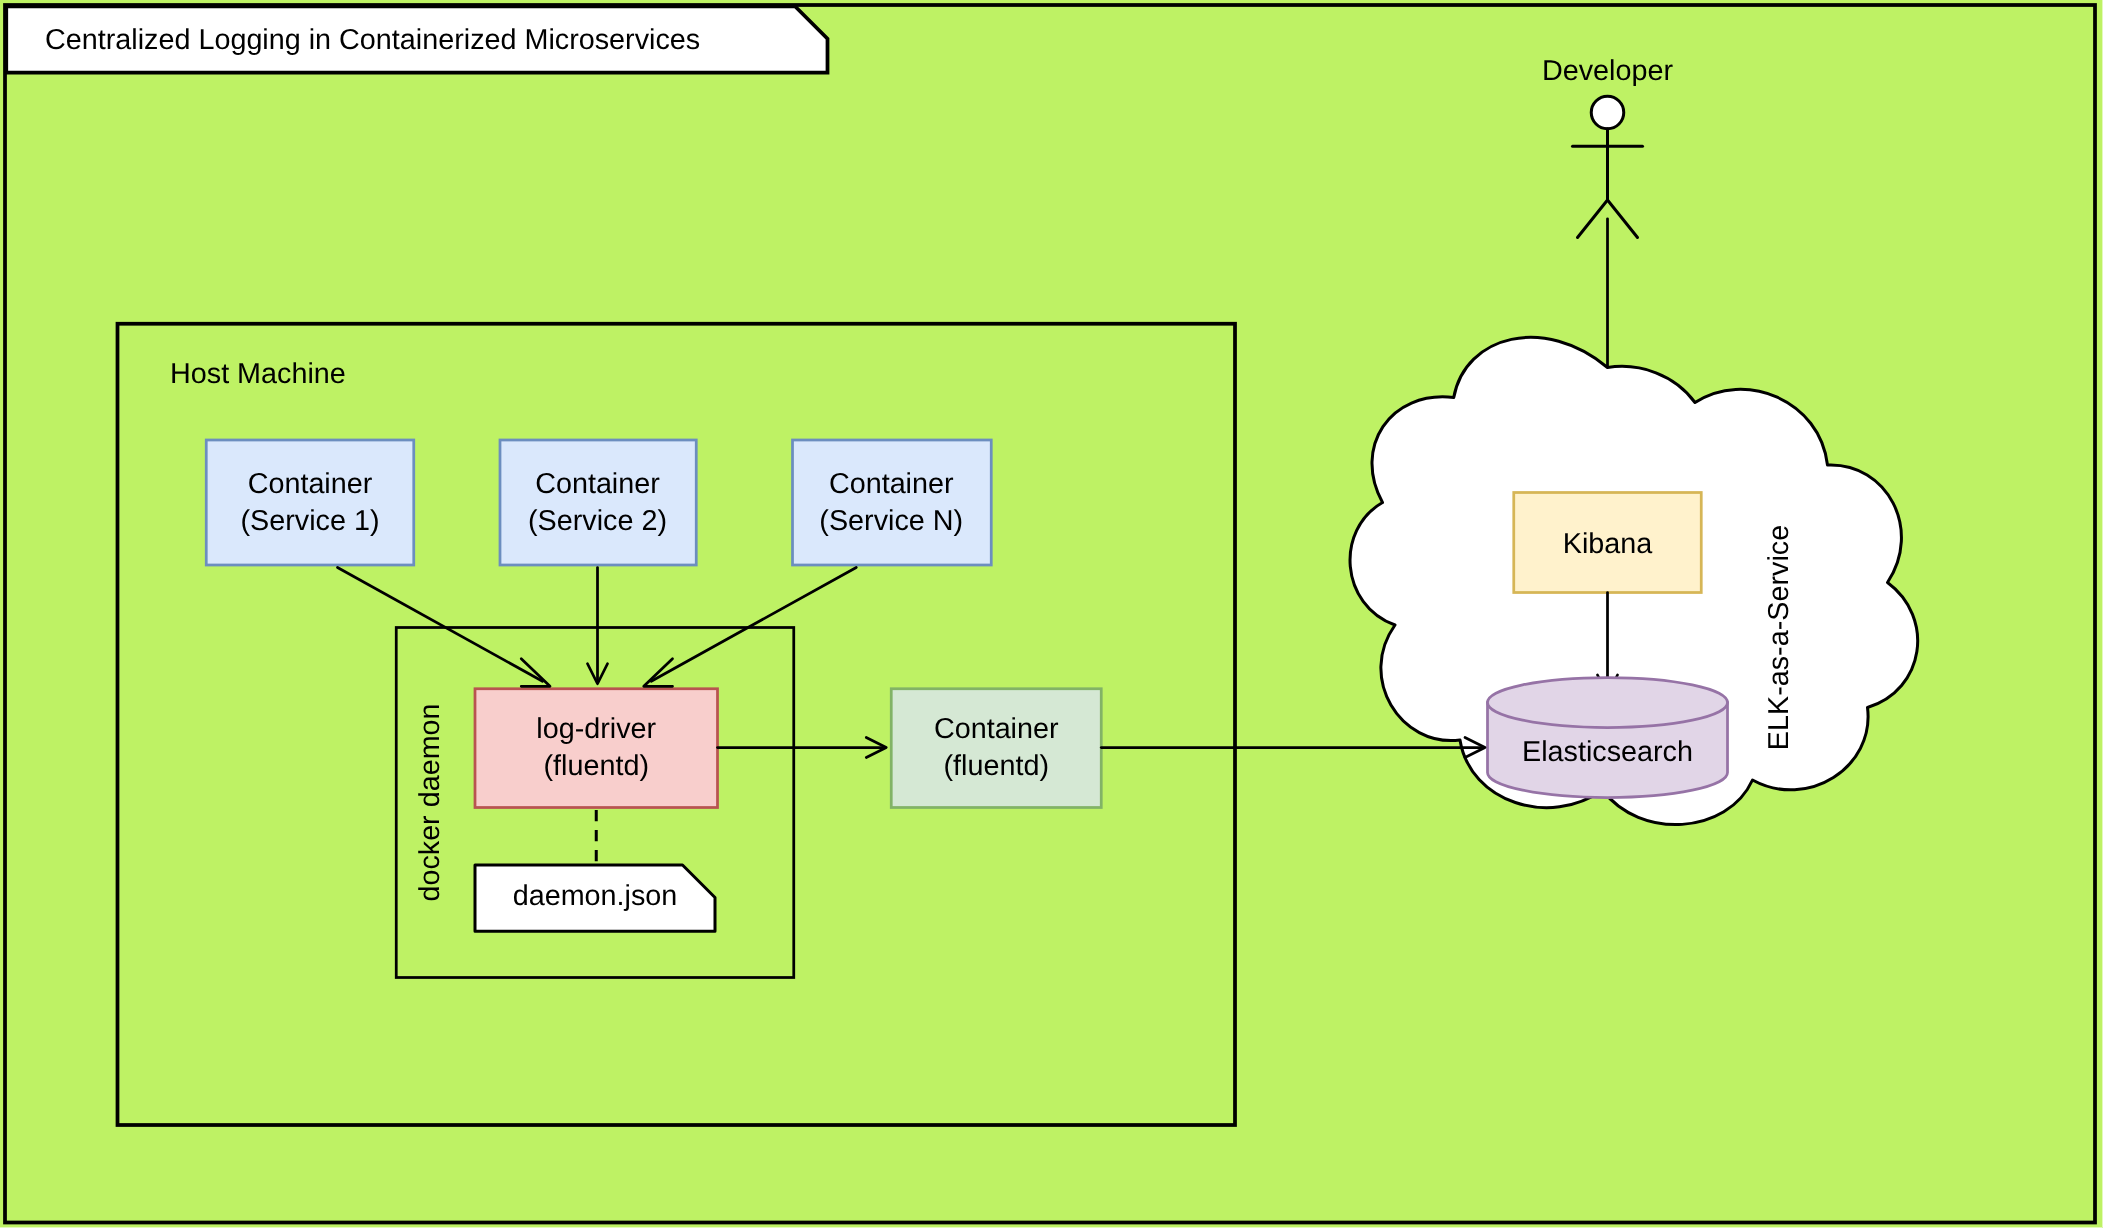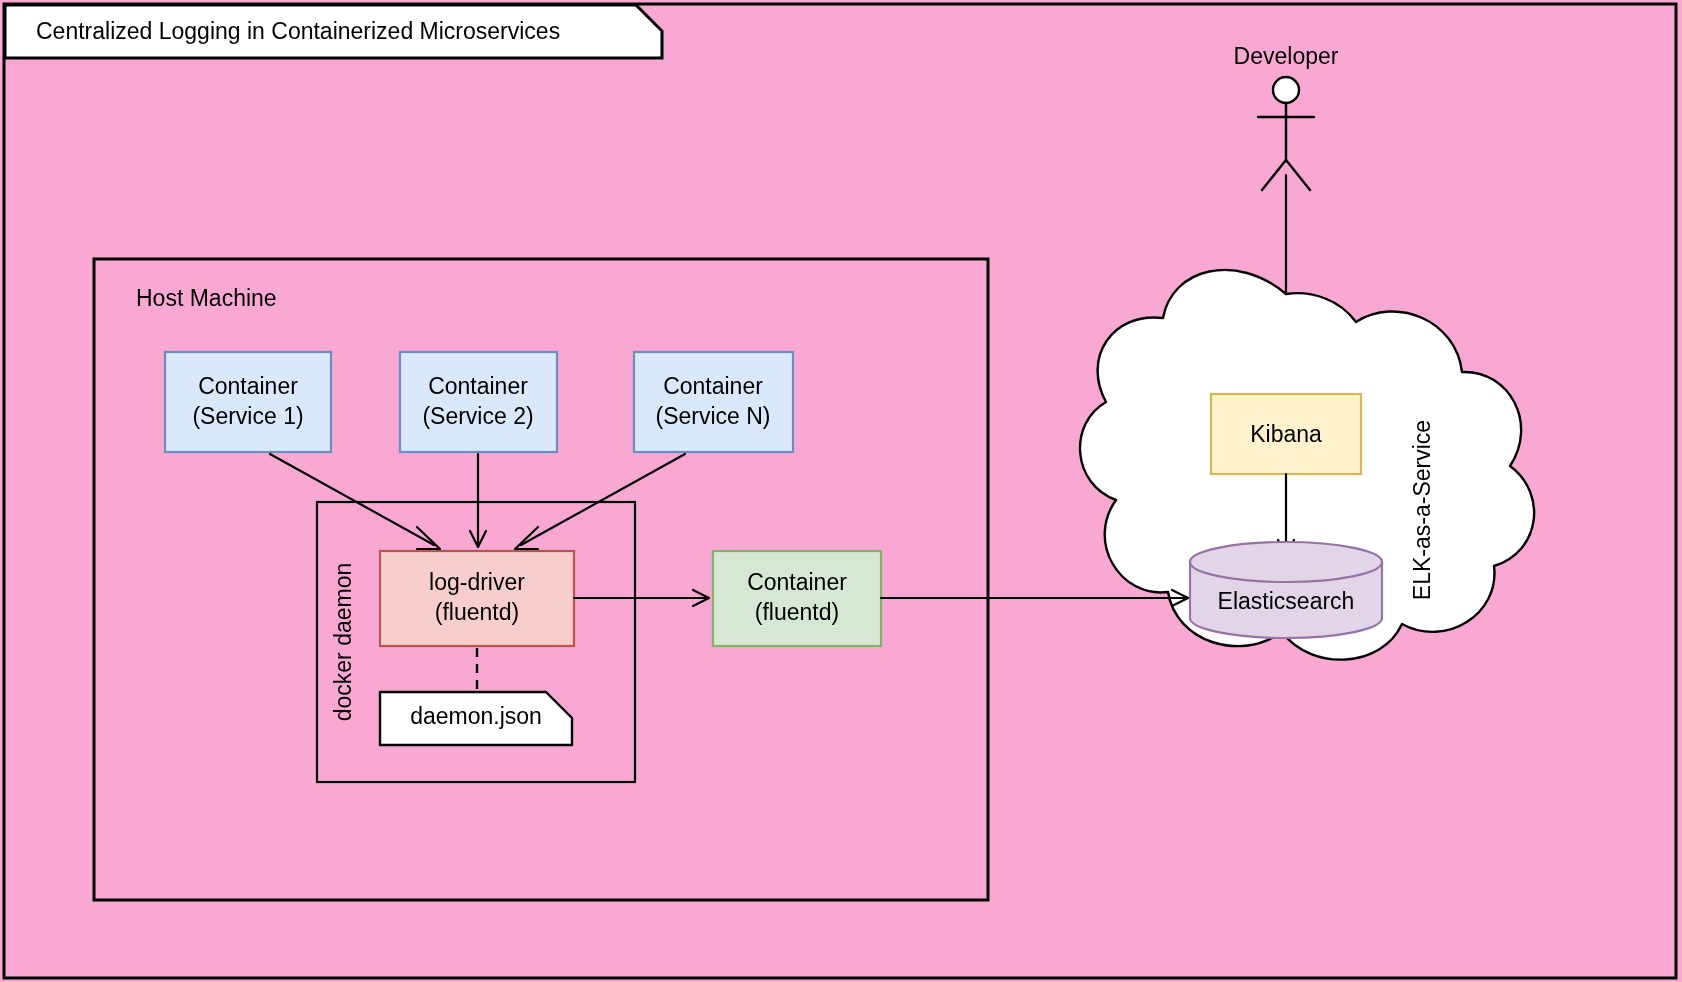--- a/index.html
+++ b/index.html
@@ -5,21 +5,21 @@
   * { box-sizing: border-box; }
   html, body {
     margin: 0; padding: 0;
     background: #ffffff;
     font-family: "Liberation Sans", sans-serif;
   }
   #stage {
     position: relative;
     width: 1682px;
     height: 982px;
-    background: #f9a8d4;
+    background: #bef264;
     overflow: hidden;
   }
   #diagram-svg {
     position: absolute;
     left: 0; top: 0;
     width: 1682px;
     height: 982px;
   }
   .lbl {
     font-family: "Liberation Sans", sans-serif;

